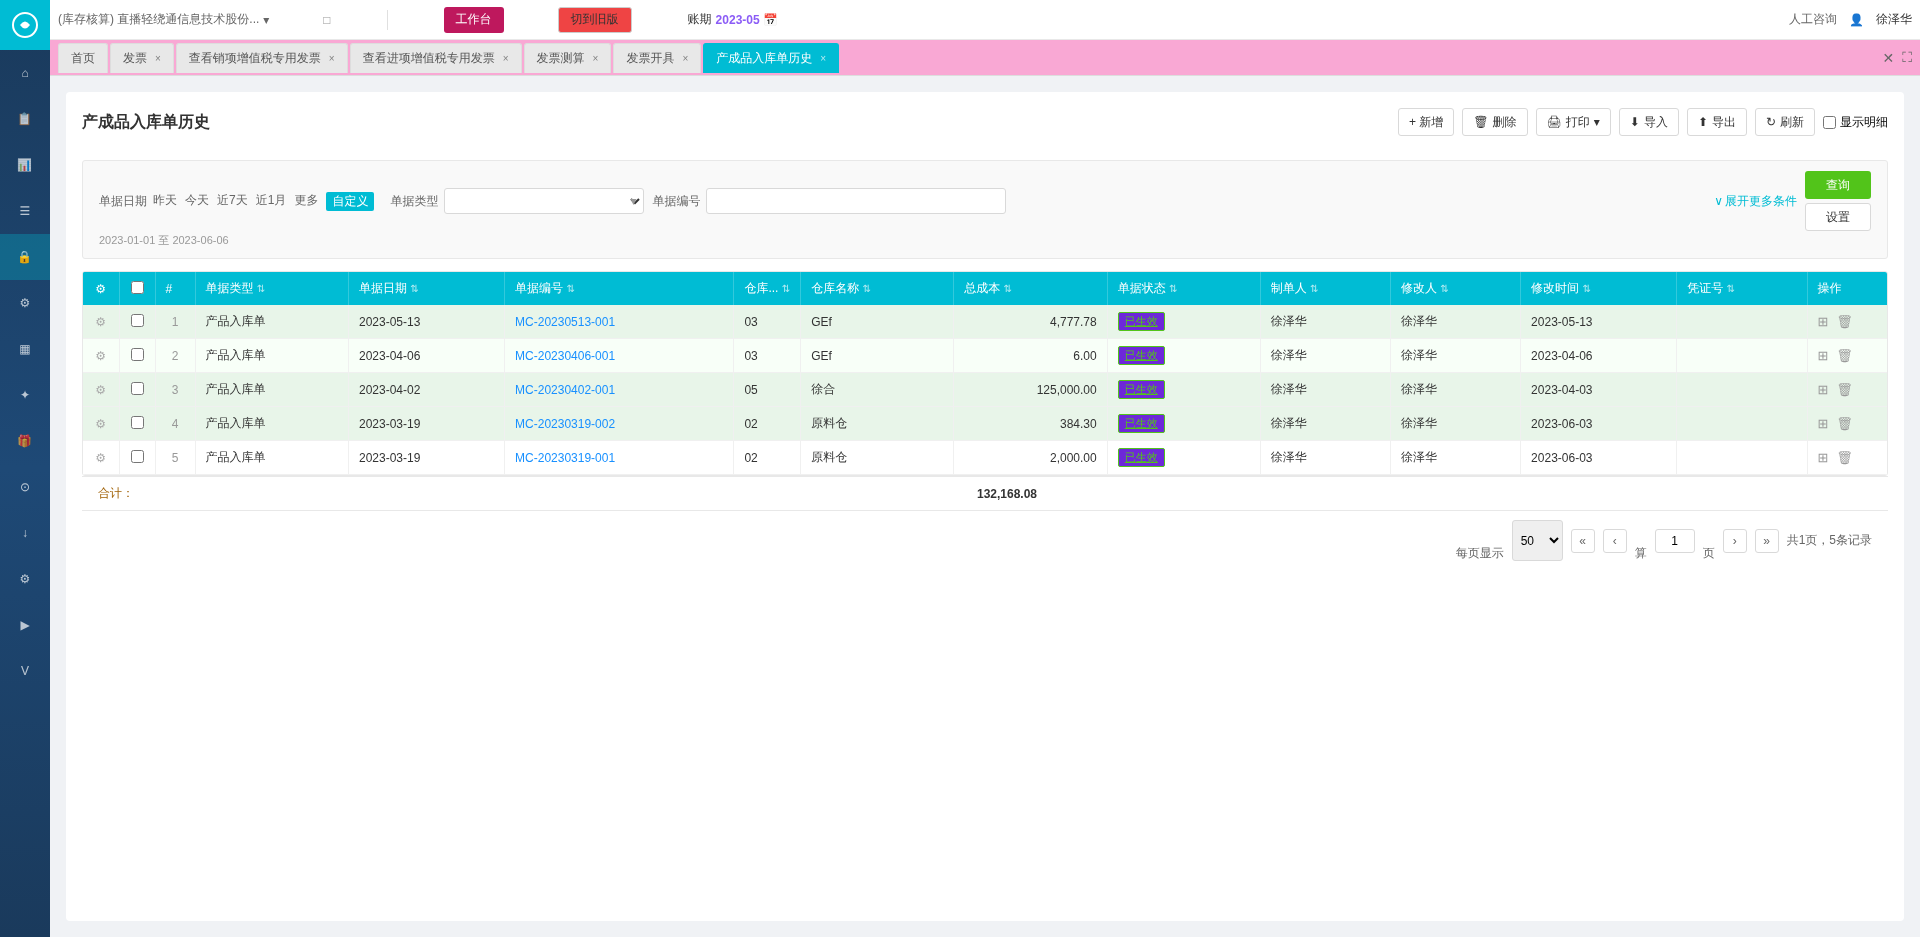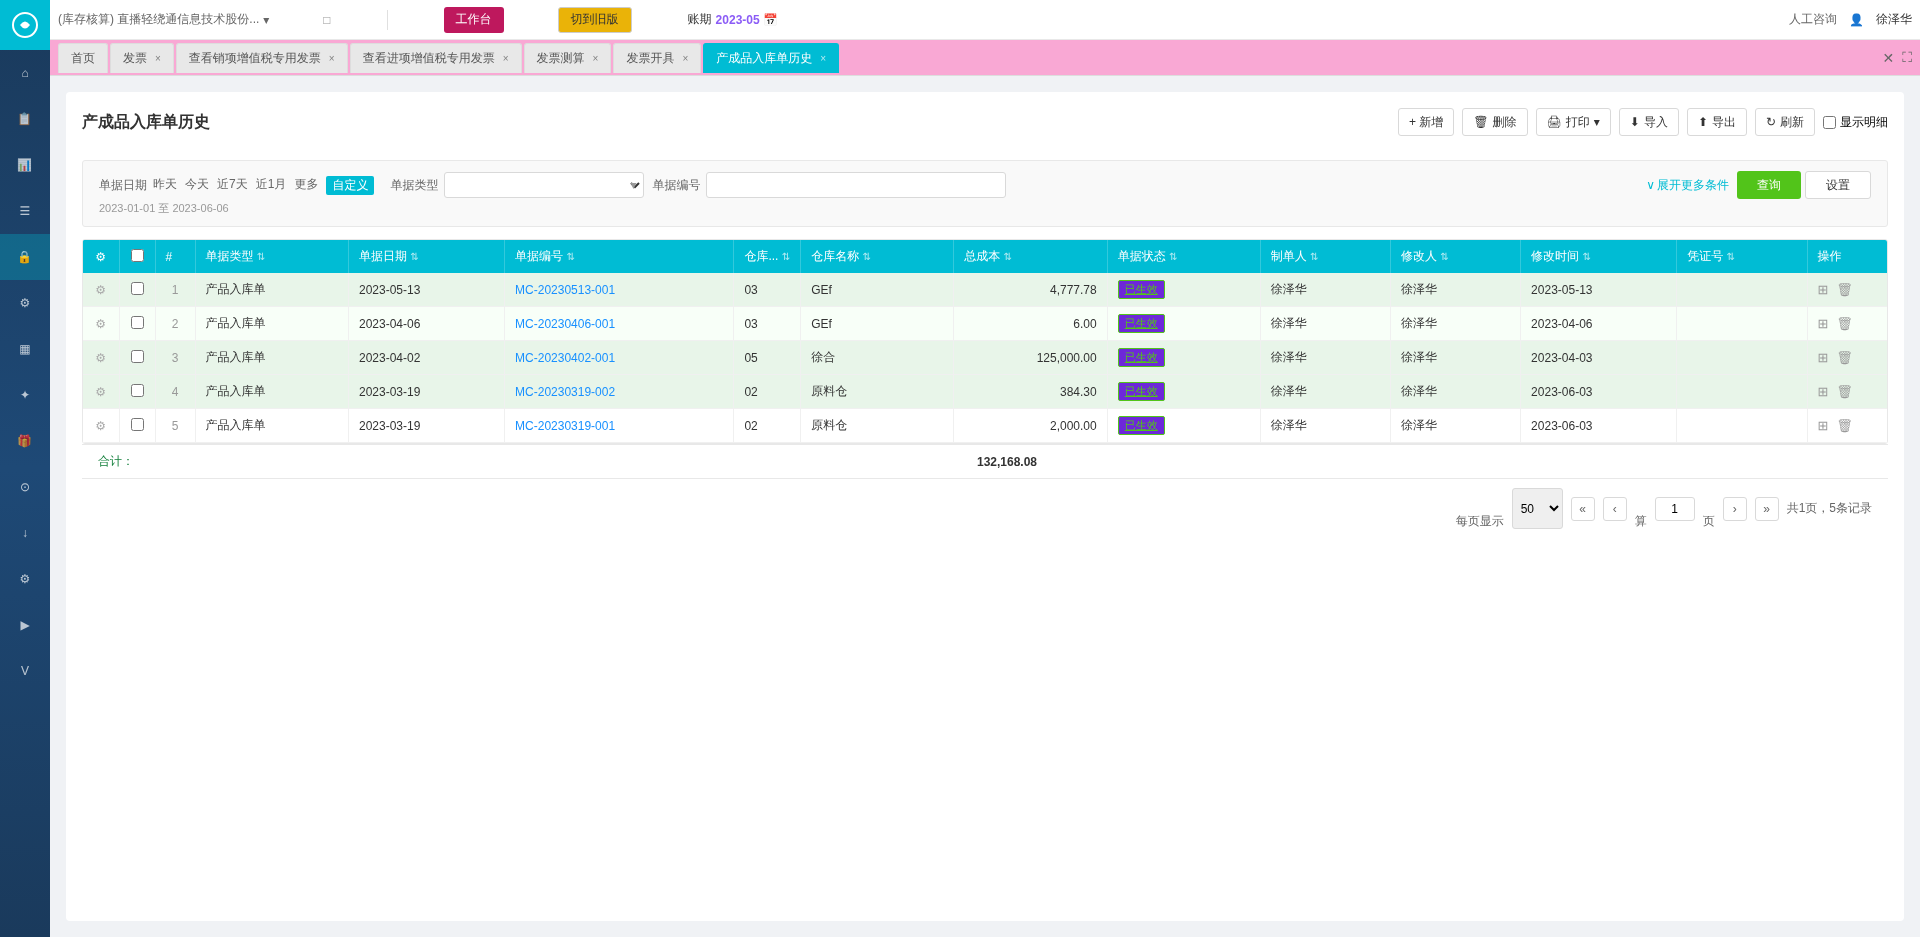--- a/index.html
+++ b/index.html
@@ -18,21 +18,21 @@
     
     .topbar {
       position: fixed; left: 50px; top: 0; right: 0; height: 40px; background: #fff;
       display: flex; align-items: center; border-bottom: 1px solid #e8e8e8; z-index: 99; padding: 0 8px; gap: 48px;
     }
     .topbar-title { font-size: 12px; color: #333; display: flex; align-items: center; gap: 4px; }
     .topbar-title span { color: #666; }
     .topbar-divider { width: 1px; height: 20px; background: #e0e0e0; margin: 0 8px; }
     .topbar-btn { height: 26px; padding: 0 12px; border-radius: 3px; border: none; cursor: pointer; font-size: 12px; }
     .btn-workbench { background: #be185d; color: #fff; }
-    .btn-switch { background: #eab308; border: 1px solid #ccc; color: #333; }
+    .btn-switch { background: #ef4444; border: 1px solid #ccc; color: #333; }
     .topbar-period { margin-left: 8px; color: #333; display: flex; align-items: center; gap: 4px; }
     .topbar-right { margin-left: auto; display: flex; align-items: center; gap: 12px; color: #666; }
     .topbar-right span { cursor: pointer; }
 
     
     .tabbar {
       position: fixed; left: 50px; top: 40px; right: 0; height: 36px; background: #f9a8d4;
       display: flex; align-items: center; border-bottom: 1px solid #ddd; z-index: 98; padding: 0 8px;
       gap: 2px;
     }
@@ -62,21 +62,21 @@
     .filter-label { color: #666; white-space: nowrap; }
     .filter-date-links { display: flex; gap: 8px; }
     .filter-date-link { color: #666; cursor: pointer; text-decoration: none; }
     .filter-date-link.custom { background: #00bcd4; color: #fff; padding: 1px 6px; border-radius: 2px; }
     .filter-input { height: 26px; border: 1px solid #d9d9d9; border-radius: 3px; padding: 0 8px; color: #333; outline: none; }
     .filter-select { height: 26px; border: 1px solid #d9d9d9; border-radius: 3px; padding: 0 24px 0 8px; color: #333; outline: none; background: #fff; min-width: 200px; }
     .filter-date-range { color: #999; font-size: 11px; margin-top: 2px; }
     .expand-more { color: #00bcd4; cursor: pointer; display: flex; align-items: center; gap: 2px; margin-left: auto; }
 
     
-    .query-btns { display: flex; flex-direction: row; gap: 4px; margin-left: auto; }
+    .query-btns { display: flex; flex-direction: column; gap: 4px; margin-left: auto; }
     .btn-query { height: 28px; padding: 0 20px; background: #52c41a; color: #fff; border: none; border-radius: 3px; cursor: pointer; font-size: 12px; }
     .btn-setting { height: 28px; padding: 0 20px; background: #fff; border: 1px solid #d9d9d9; color: #333; border-radius: 3px; cursor: pointer; font-size: 12px; }
 
     
     .table-container { border: 1px solid #e8e8e8; border-radius: 3px; overflow: hidden; }
     table { width: 100%; border-collapse: collapse; }
     thead tr { background: #00bcd4; color: #fff; }
     thead th { padding: 8px 10px; text-align: left; font-weight: normal; font-size: 12px; border-right: 1px solid rgba(255,255,255,0.2); white-space: nowrap; }
     thead th:last-child { border-right: none; }
     tbody tr { border-bottom: 1px solid #f0f0f0; }
@@ -93,21 +93,21 @@
 
     
     .action-icons { display: flex; gap: 8px; align-items: center; }
     .action-icon { cursor: pointer; color: #999; font-size: 13px; }
 
     
     .th-settings { background: #00bcd4; text-align: center; }
 
     
     .footer-bar { display: flex; align-items: center; border-top: 1px solid #e8e8e8; padding: 8px 16px; background: #fff; }
-    .footer-total-label { color: #15803d; margin-right: 8px; font-family: Liberation Mono, monospace; }
+    .footer-total-label { color: #a16207; margin-right: 8px; font-family: Liberation Mono, monospace; }
     .footer-total-val { color: #333; font-weight: bold; text-align: center; flex: 1; }
 
     
     .pagination { display: flex; align-items: center; gap: 8px; justify-content: flex-end; padding: 8px 16px; background: #fff; border-top: 1px solid #e8e8e8; }
     .pagination-label { color: #666; margin-top: 26px; }
     .pagination-select { height: 41px; border: 1px solid #d9d9d9; border-radius: 3px; padding: 0 4px; }
     .pagination-btn { width: 24px; height: 24px; border: 1px solid #d9d9d9; border-radius: 3px; background: #fff; cursor: pointer; display: flex; align-items: center; justify-content: center; color: #666; }
     .pagination-input { width: 40px; height: 24px; border: 1px solid #d9d9d9; border-radius: 3px; text-align: center; }
     .pagination-info { color: #666; }
 

